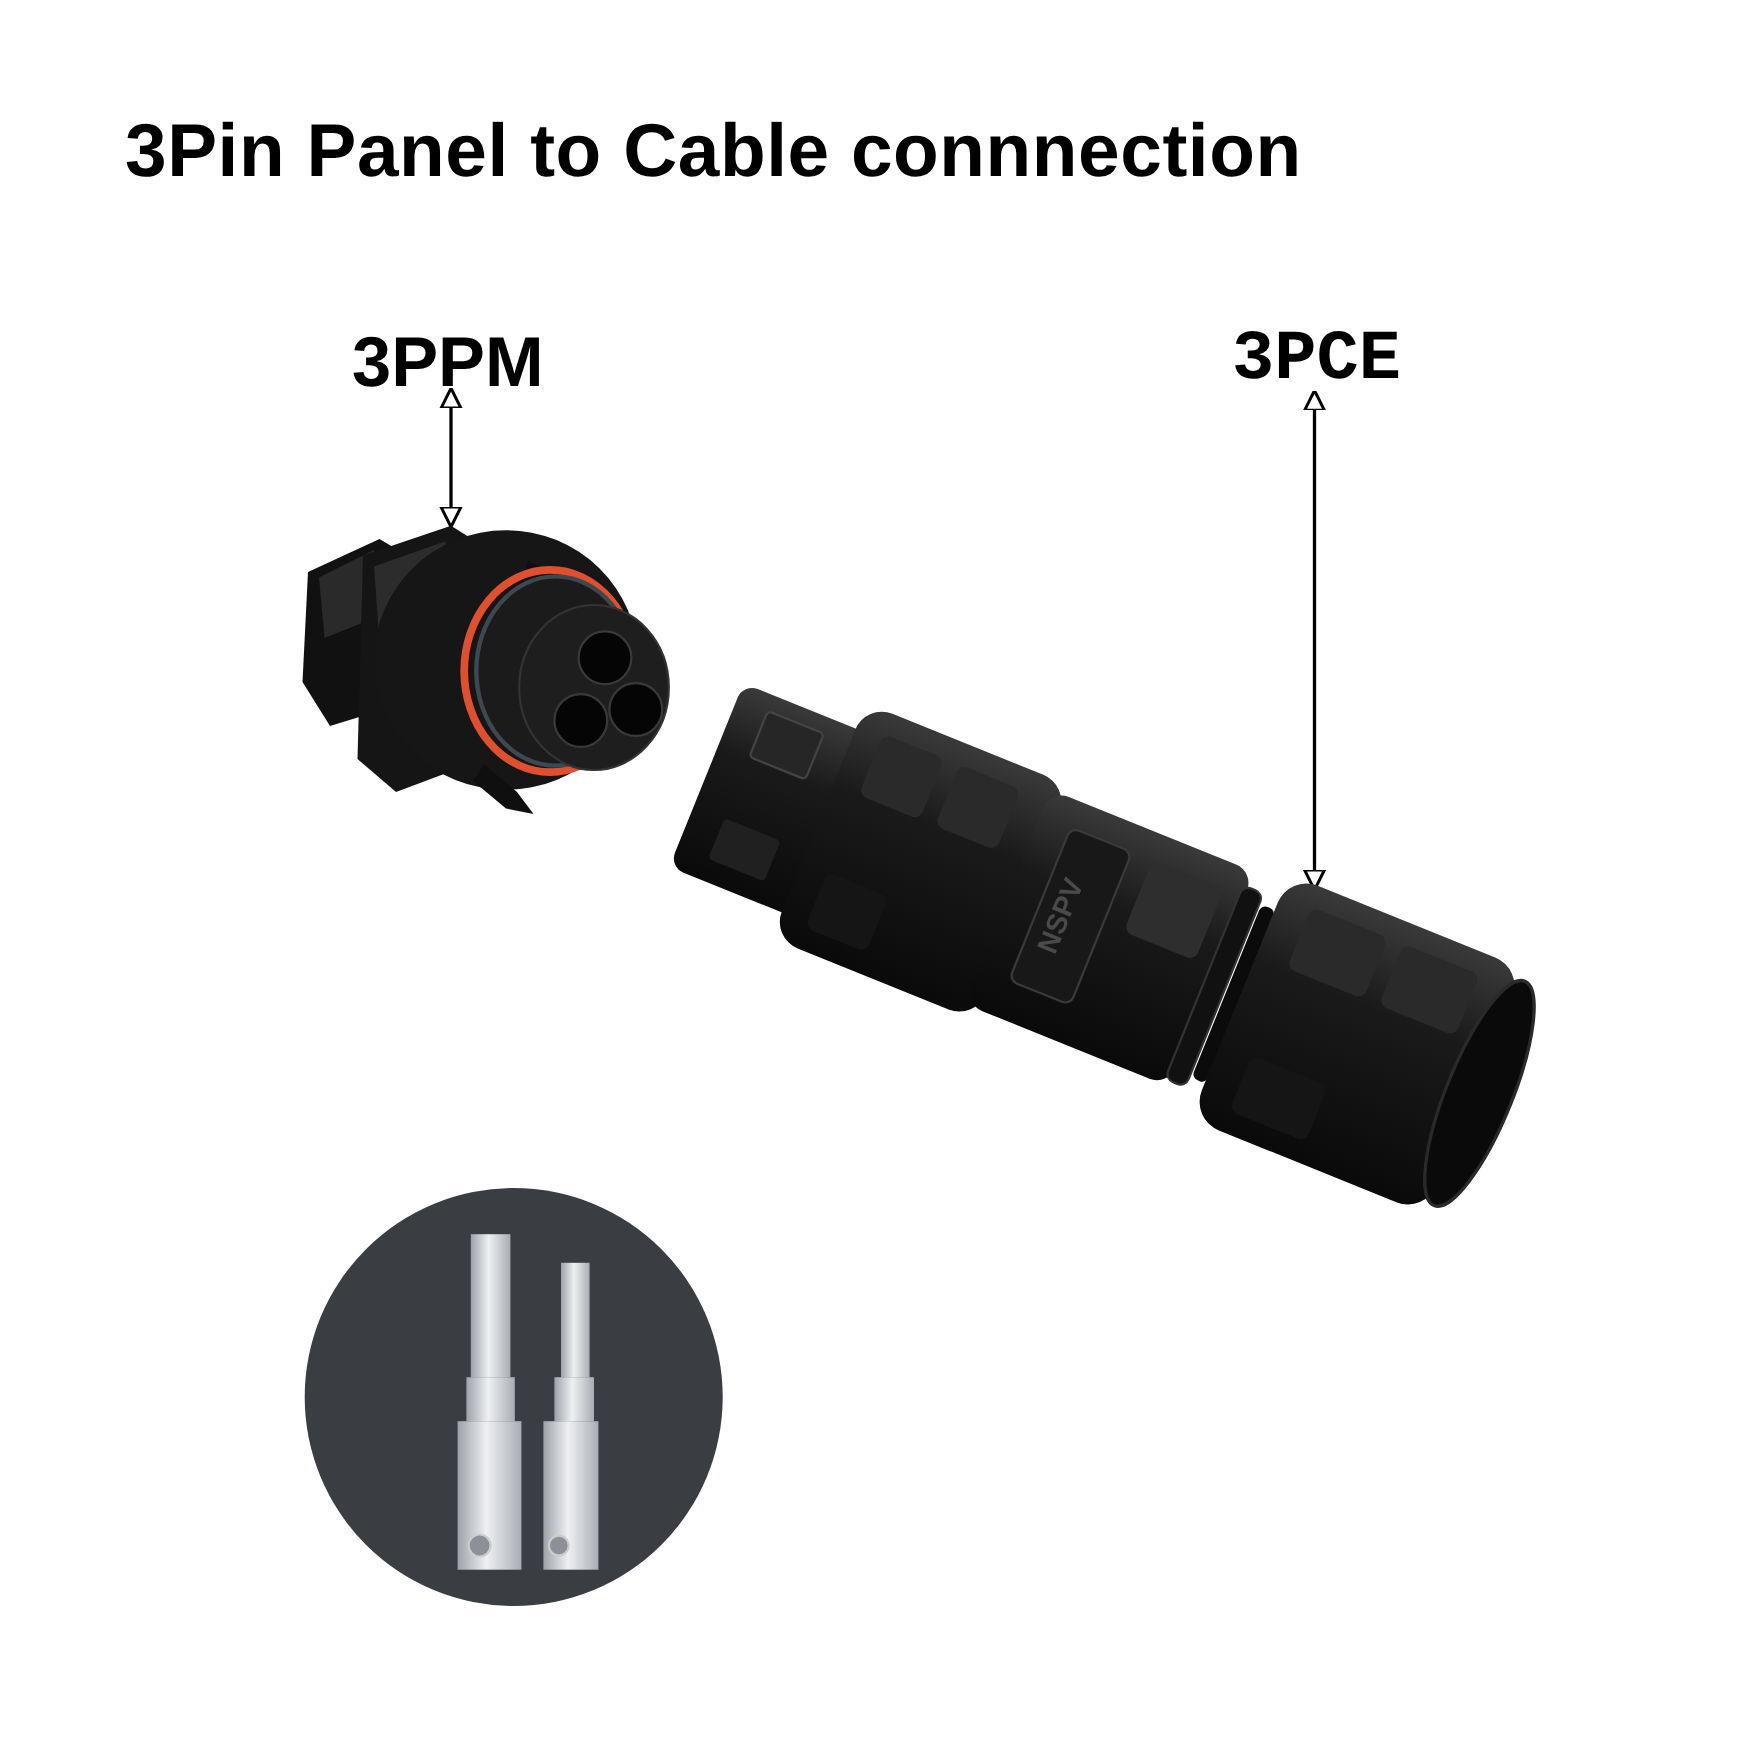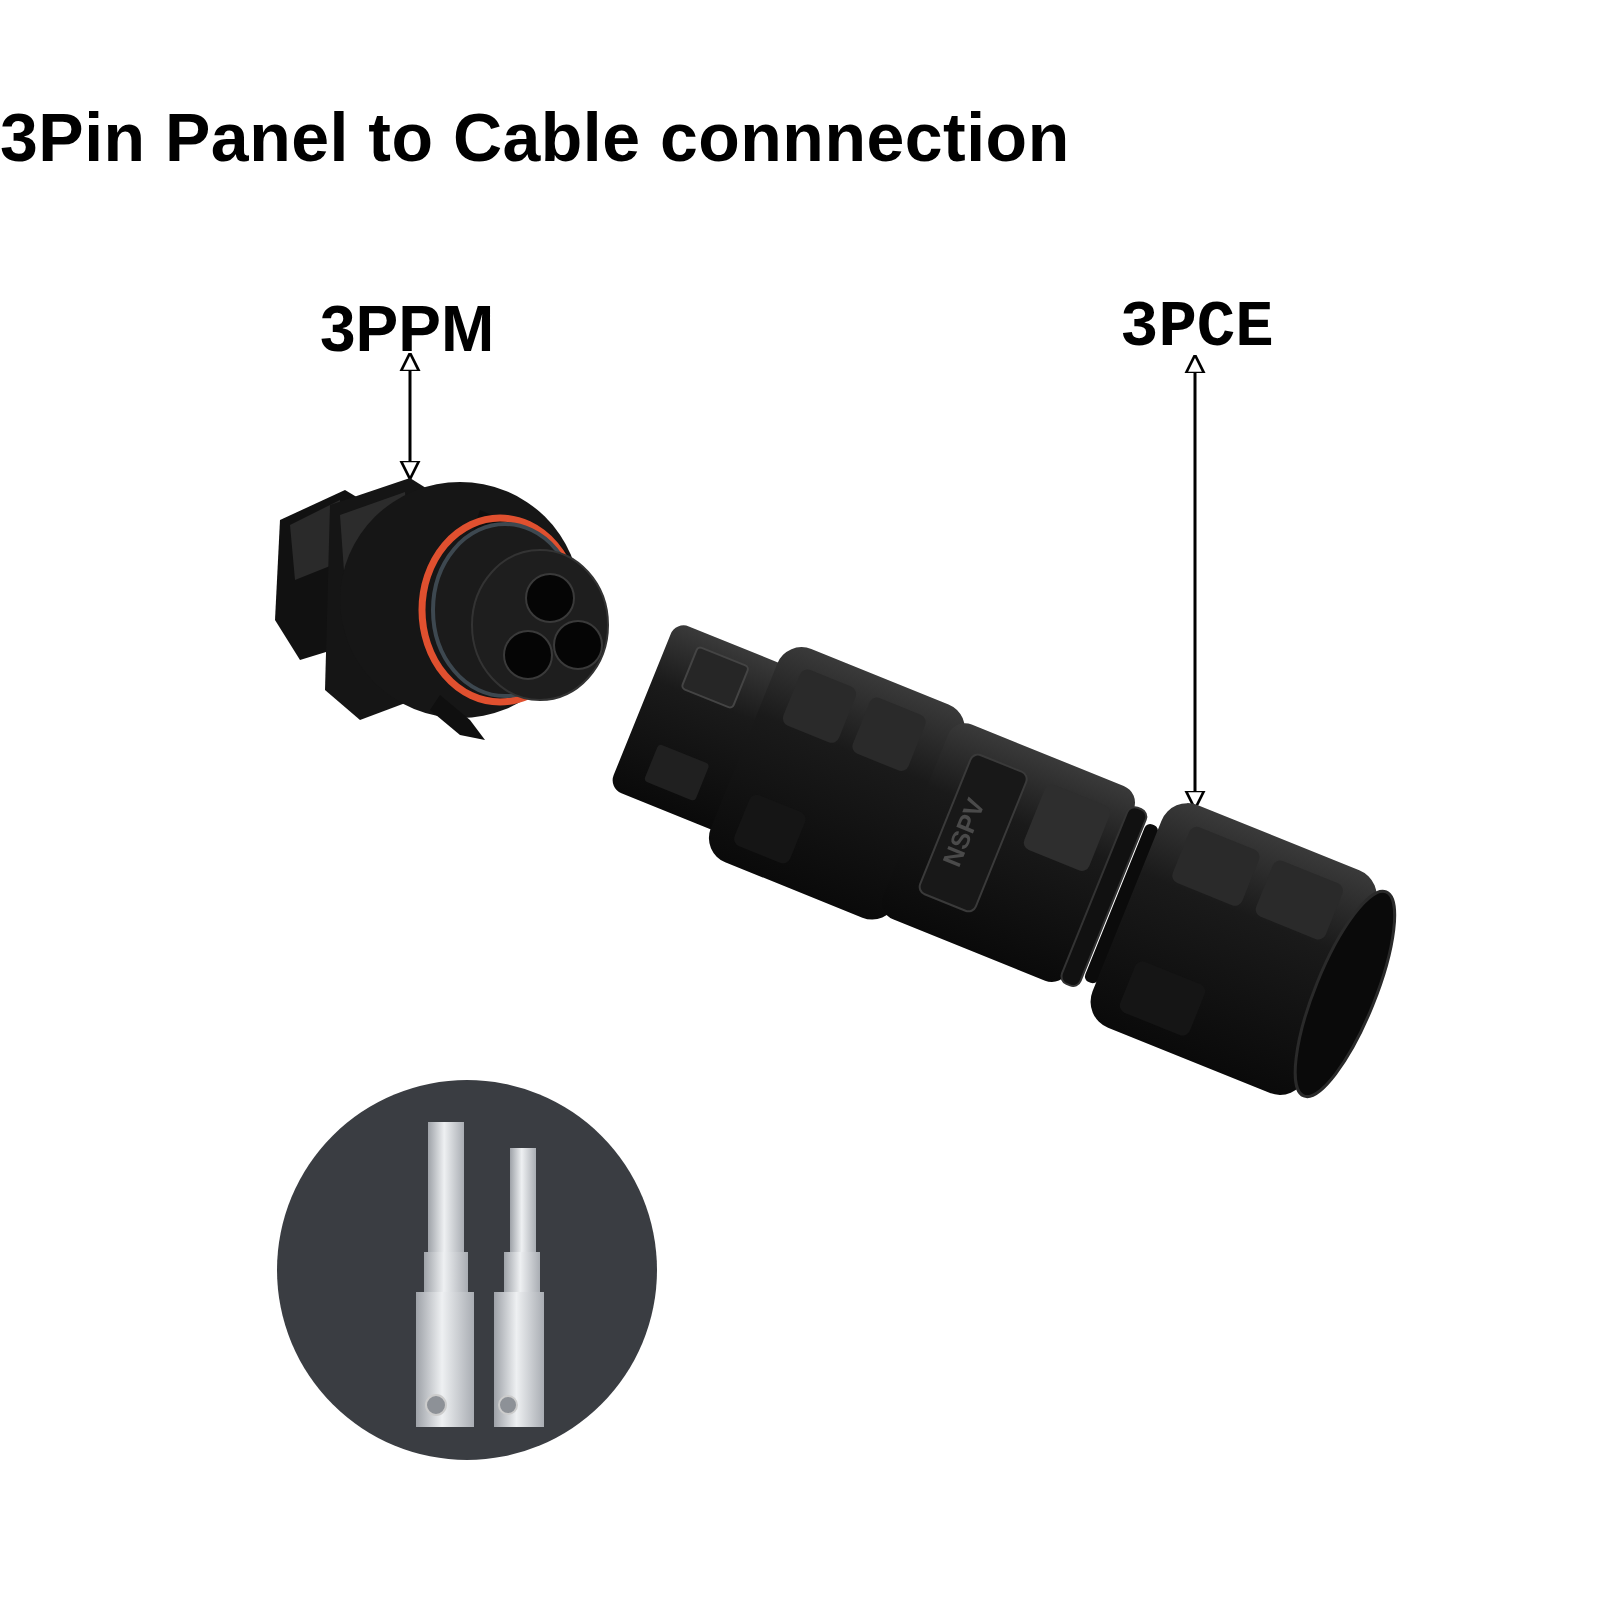--- a/index.html
+++ b/index.html
@@ -1,18 +1,18 @@
 <!DOCTYPE html>
 <html><head>
   <meta charset="utf-8">
   <style>
     html, body { margin: 0; padding: 0; background: #ffffff; }
     body { width: 1600px; height: 1600px; position: relative; overflow: hidden;
            font-family: "Liberation Sans", sans-serif; }
-    .title { position: absolute; left: 0; top: 98px; width: 1297px; 
+    .title { position: absolute; left: 0; top: 98px; width: 1297px; text-align: center;
              font-weight: bold; font-size: 68px; color: #000; letter-spacing: 0.5px; }
     .label { position: absolute; font-weight: bold; font-size: 64px; color: #000; }
     .lbl-left { left: 320px; top: 292px; }
     .lbl-right { left: 1120px; top: 292px; font-family: Liberation Mono, monospace; }
     svg.stage { position: absolute; left: 0; top: 0; }
   </style>
 </head>
 <body>
 
 <div class="title">3Pin Panel to Cable connnection</div>

